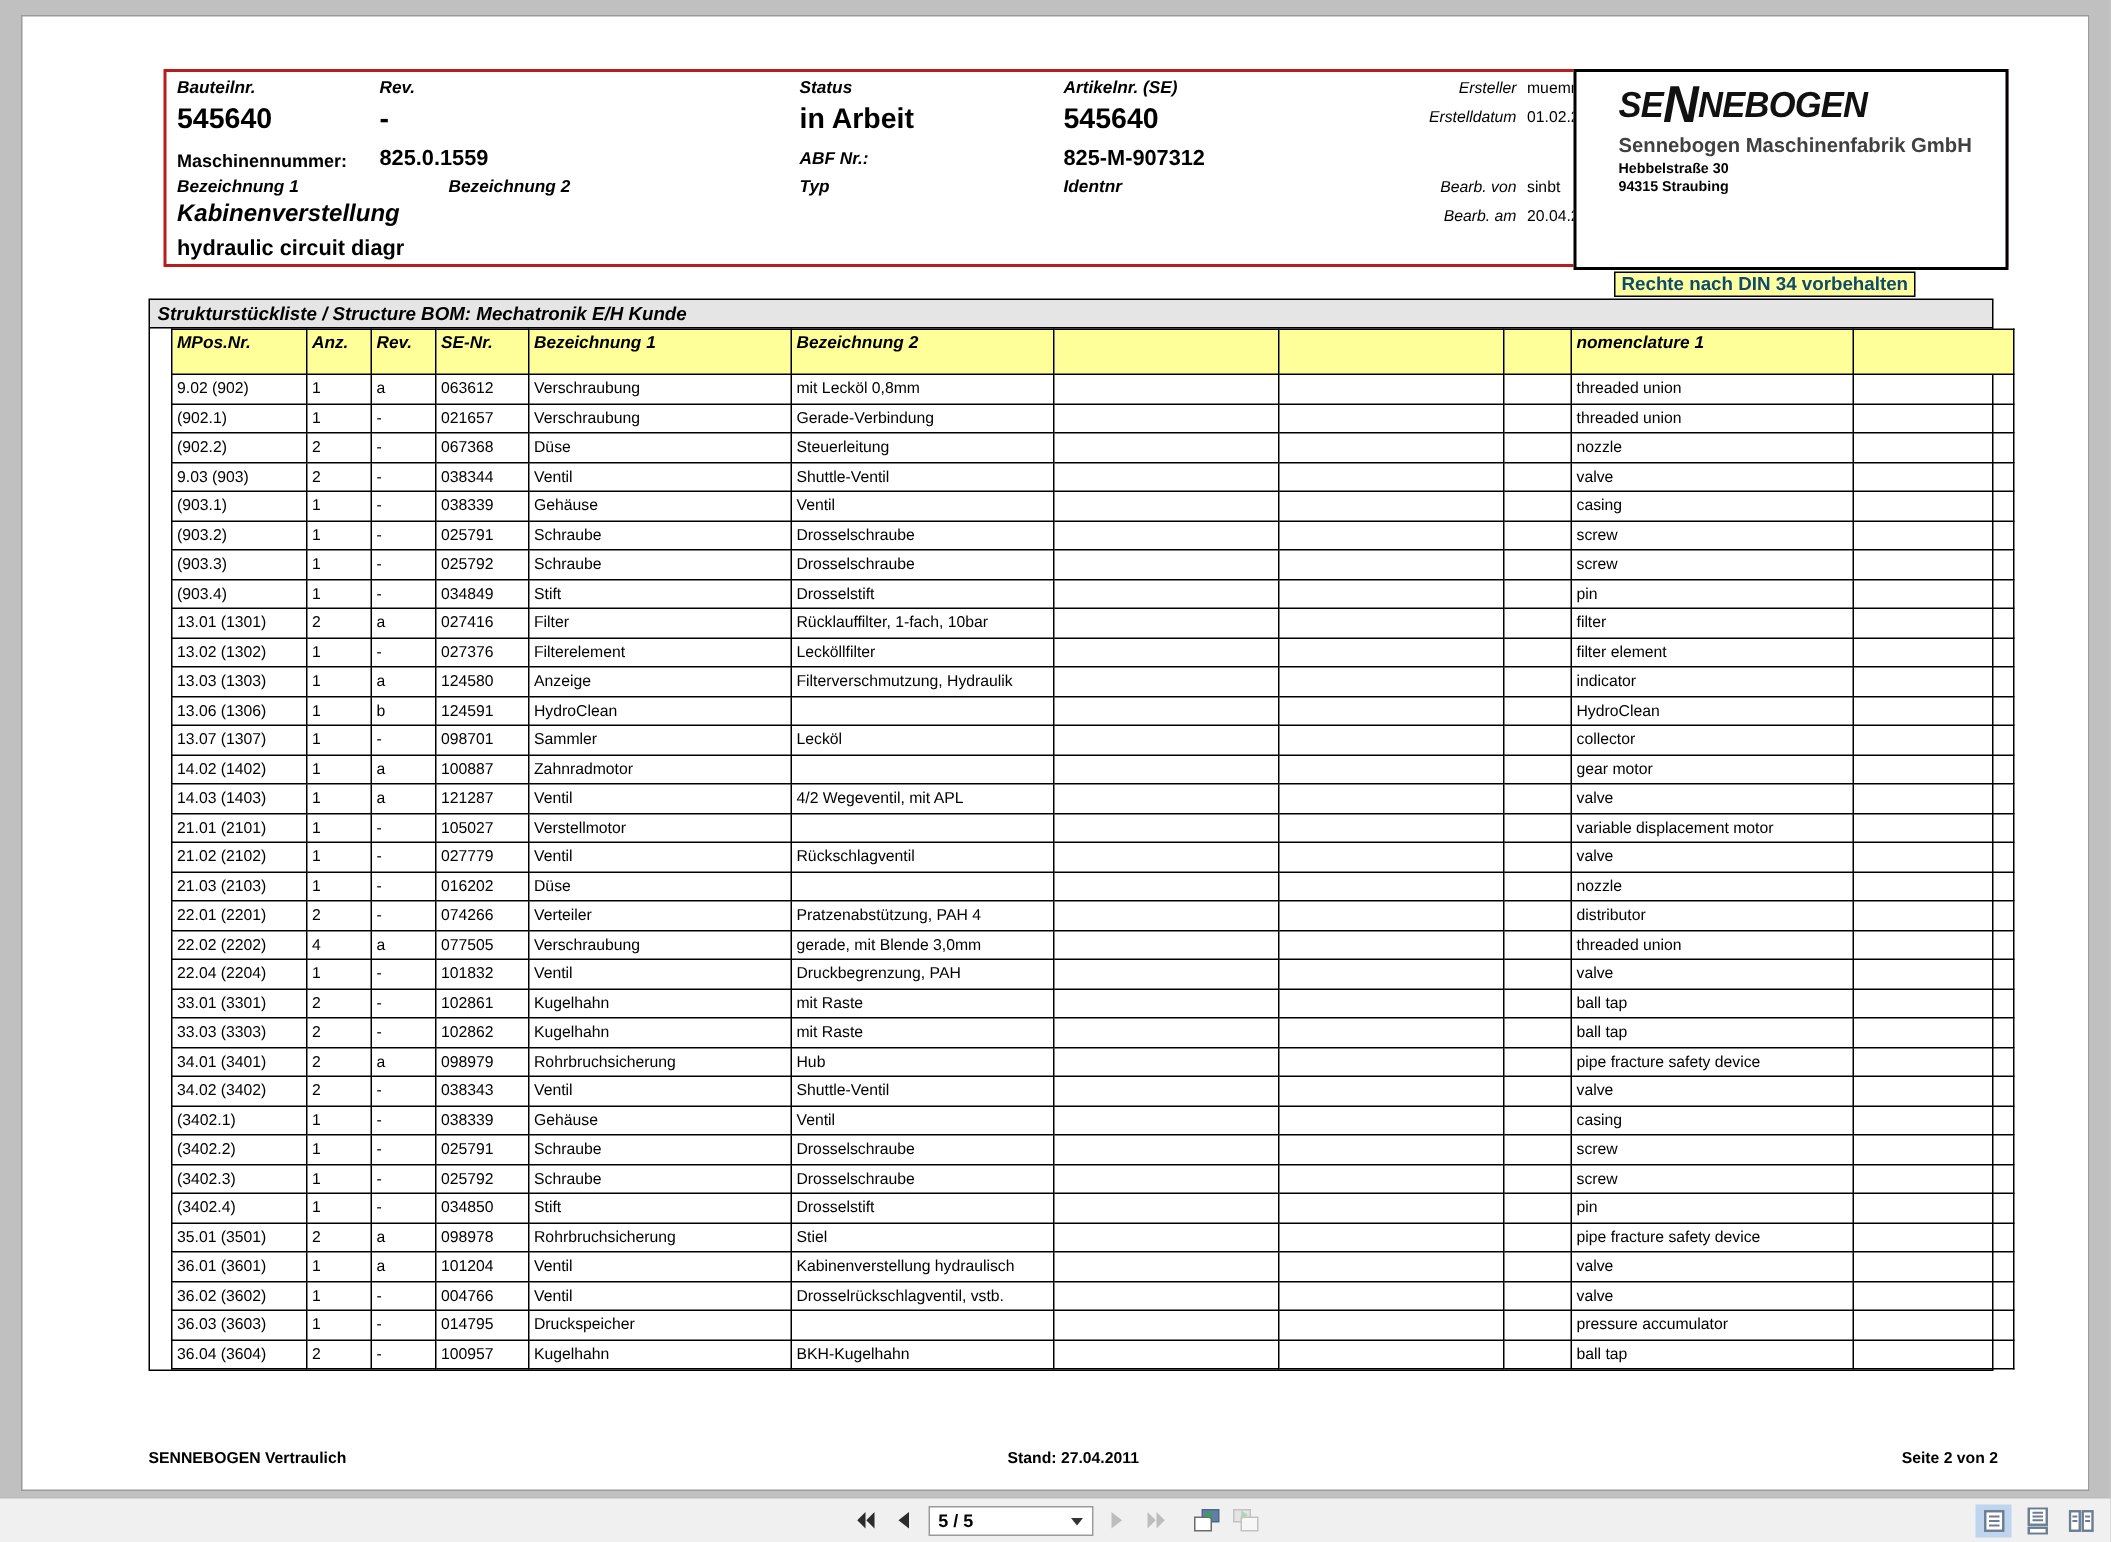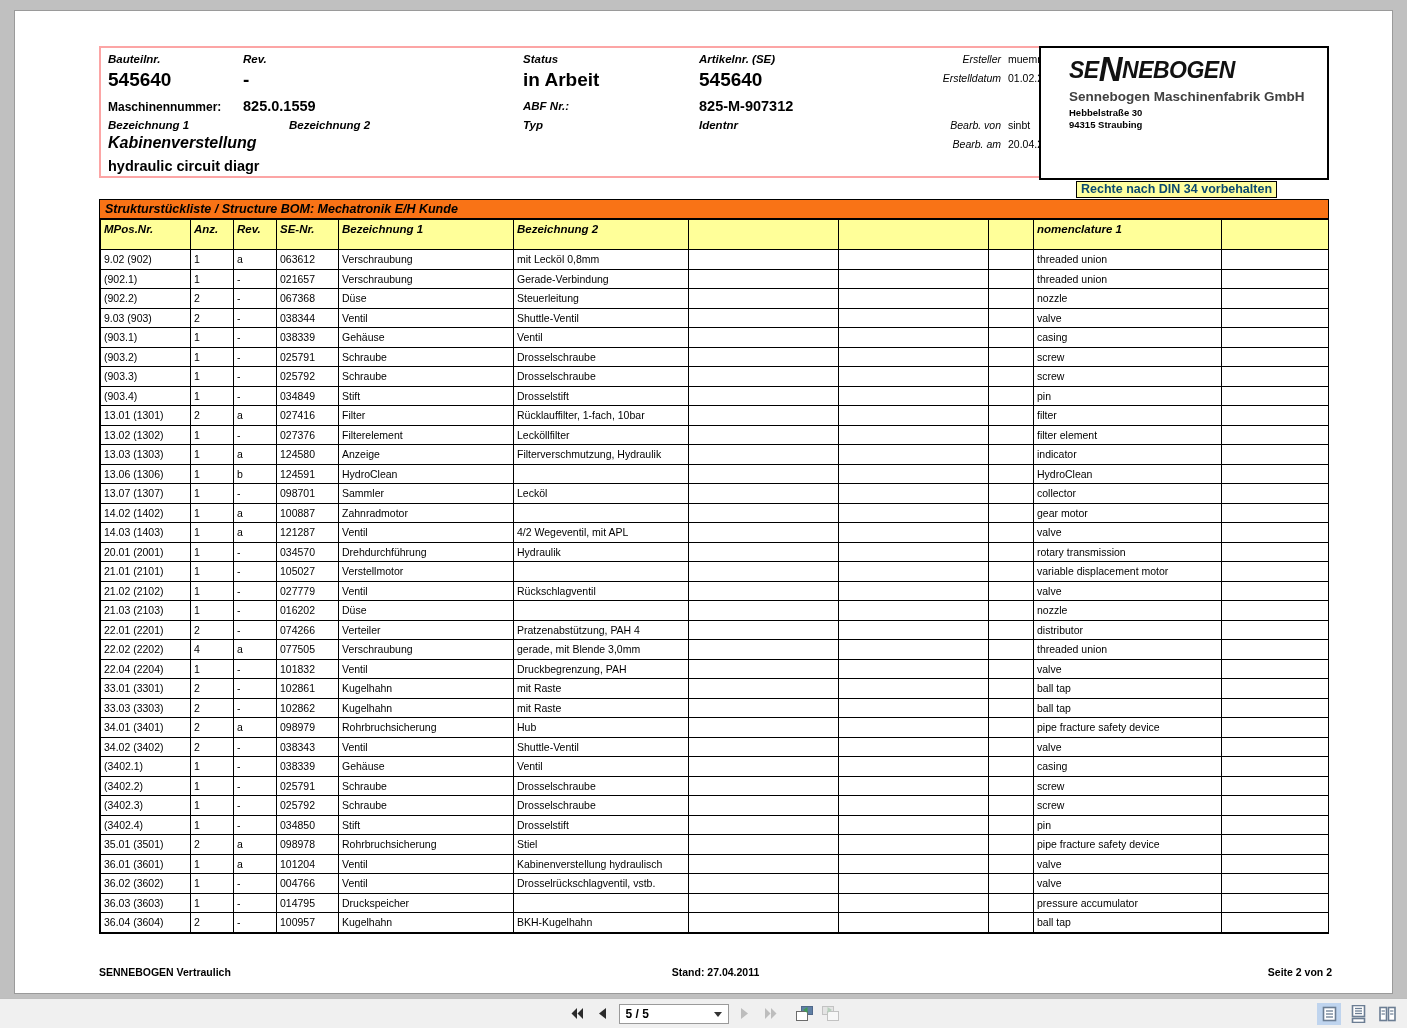--- a/index.html
+++ b/index.html
@@ -19,23 +19,23 @@
   #page {
     position: absolute;
     left: 14px; top: 10px;
     width: 1379px; height: 984px;
     background: #ffffff;
     border: 1px solid #9a9a9a;
   }
   
   .hdr {
     position: absolute;
-    left: 84px; top: 35px;
+    left: 94px; top: 35px;
     width: 1230px; height: 132px;
-    border: 2px solid #fca5a5;
+    border: 2px solid #b91c1c;
     background: #fff;
   }
   .hdr-cell { position: absolute; white-space: nowrap; }
   .lbl-it { font-style: italic; font-weight: bold; font-size: 11.5px; color: #000; }
   .val-bg { font-weight: bold; font-size: 19px; color: #000; }
   .val-md { font-weight: bold; font-size: 14.5px; color: #000; }
   .lbl-pl { font-weight: bold; font-size: 12px; color: #000; }
   .val-it-bg { font-style: italic; font-weight: bold; font-size: 16px; }
   .meta-lbl { font-style: italic; font-size: 10.5px; text-align: right; }
   .meta-val { font-size: 10.5px; }
@@ -83,26 +83,27 @@
     left: 84px; top: 188px;
     width: 1230px;
     border: 1.5px solid #000;
     background: #fff;
   }
   .bom-title {
     font-style: italic; font-weight: bold;
     font-size: 12.5px;
     padding: 2px 0 2px 5px;
     border-bottom: 1.5px solid #000;
-    background: #f97316;
+    background: #e5e5e5;
   }
   table.grid {
     width: 100%;
     border-collapse: collapse;
     table-layout: fixed;
+    margin-left: 14px;
   }
   table.grid th, table.grid td {
     border: 1px solid #000;
     font-size: 10.5px;
     padding: 1px 0 1px 3px;
     height: 19.5px;
     vertical-align: middle;
     overflow: hidden;
     white-space: nowrap;
     color: #000;
@@ -456,33 +457,20 @@
               <td>14.03 (1403)</td>
               <td>1</td>
               <td>a</td>
               <td>121287</td>
               <td>Ventil</td>
               <td>4/2 Wegeventil, mit APL</td>
               <td></td>
               <td></td>
               <td></td>
               <td>valve</td>
-              <td></td>
-            </tr>
-            <tr>
-              <td>20.01 (2001)</td>
-              <td>1</td>
-              <td>-</td>
-              <td>034570</td>
-              <td>Drehdurchführung</td>
-              <td>Hydraulik</td>
-              <td></td>
-              <td></td>
-              <td></td>
-              <td>rotary transmission</td>
               <td></td>
             </tr>
             <tr>
               <td>21.01 (2101)</td>
               <td>1</td>
               <td>-</td>
               <td>105027</td>
               <td>Verstellmotor</td>
               <td></td>
               <td></td>

